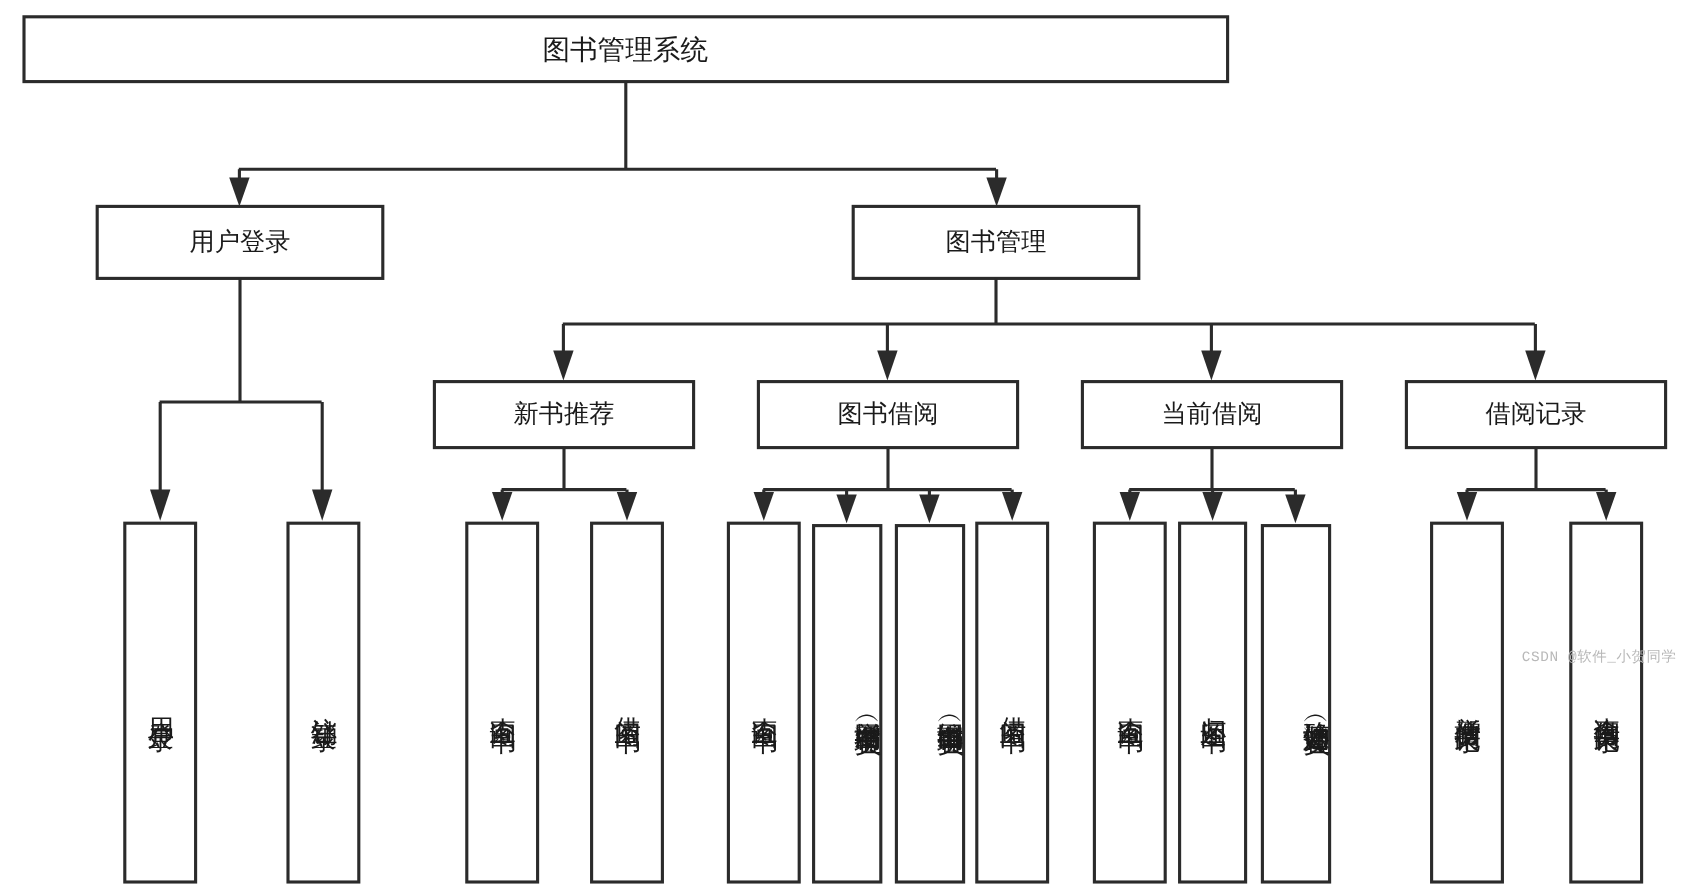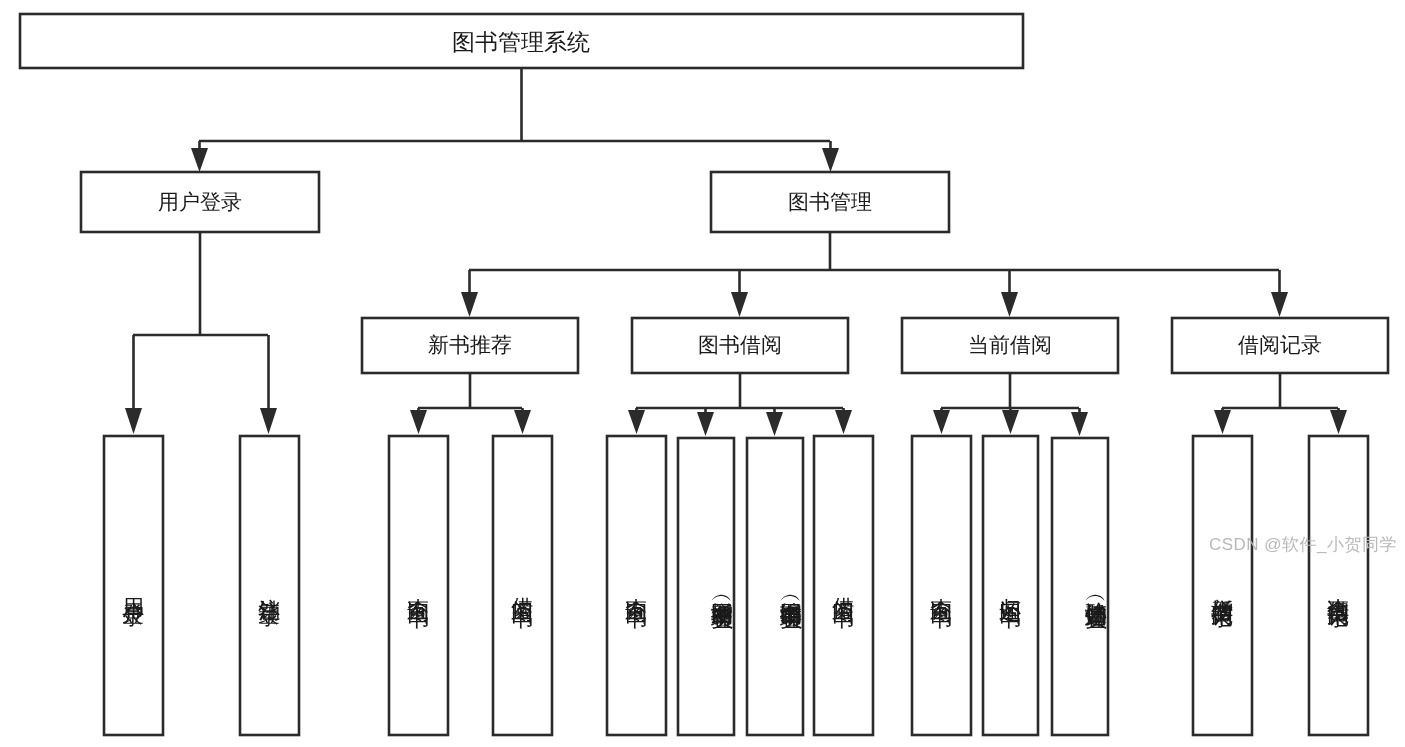--- a/index.html
+++ b/index.html
@@ -65,22 +65,22 @@
     align-items: center;
     justify-content: center;
     text-align: center;
     white-space: nowrap;
     pointer-events: none;
   }
   .watermark {
     position: absolute;
     right: 8px;
     bottom: 6px;
-    font-family: Liberation Sans, sans-serif;
-    font-size: 17px;
+    font-family: Liberation Mono, monospace;
+    font-size: 12px;
     color: #b8b8b8;
     letter-spacing: 0.5px;
     white-space: nowrap;
   }
 </style>
 </head>
 <body>
 
 <div id="diagram-root">
 

